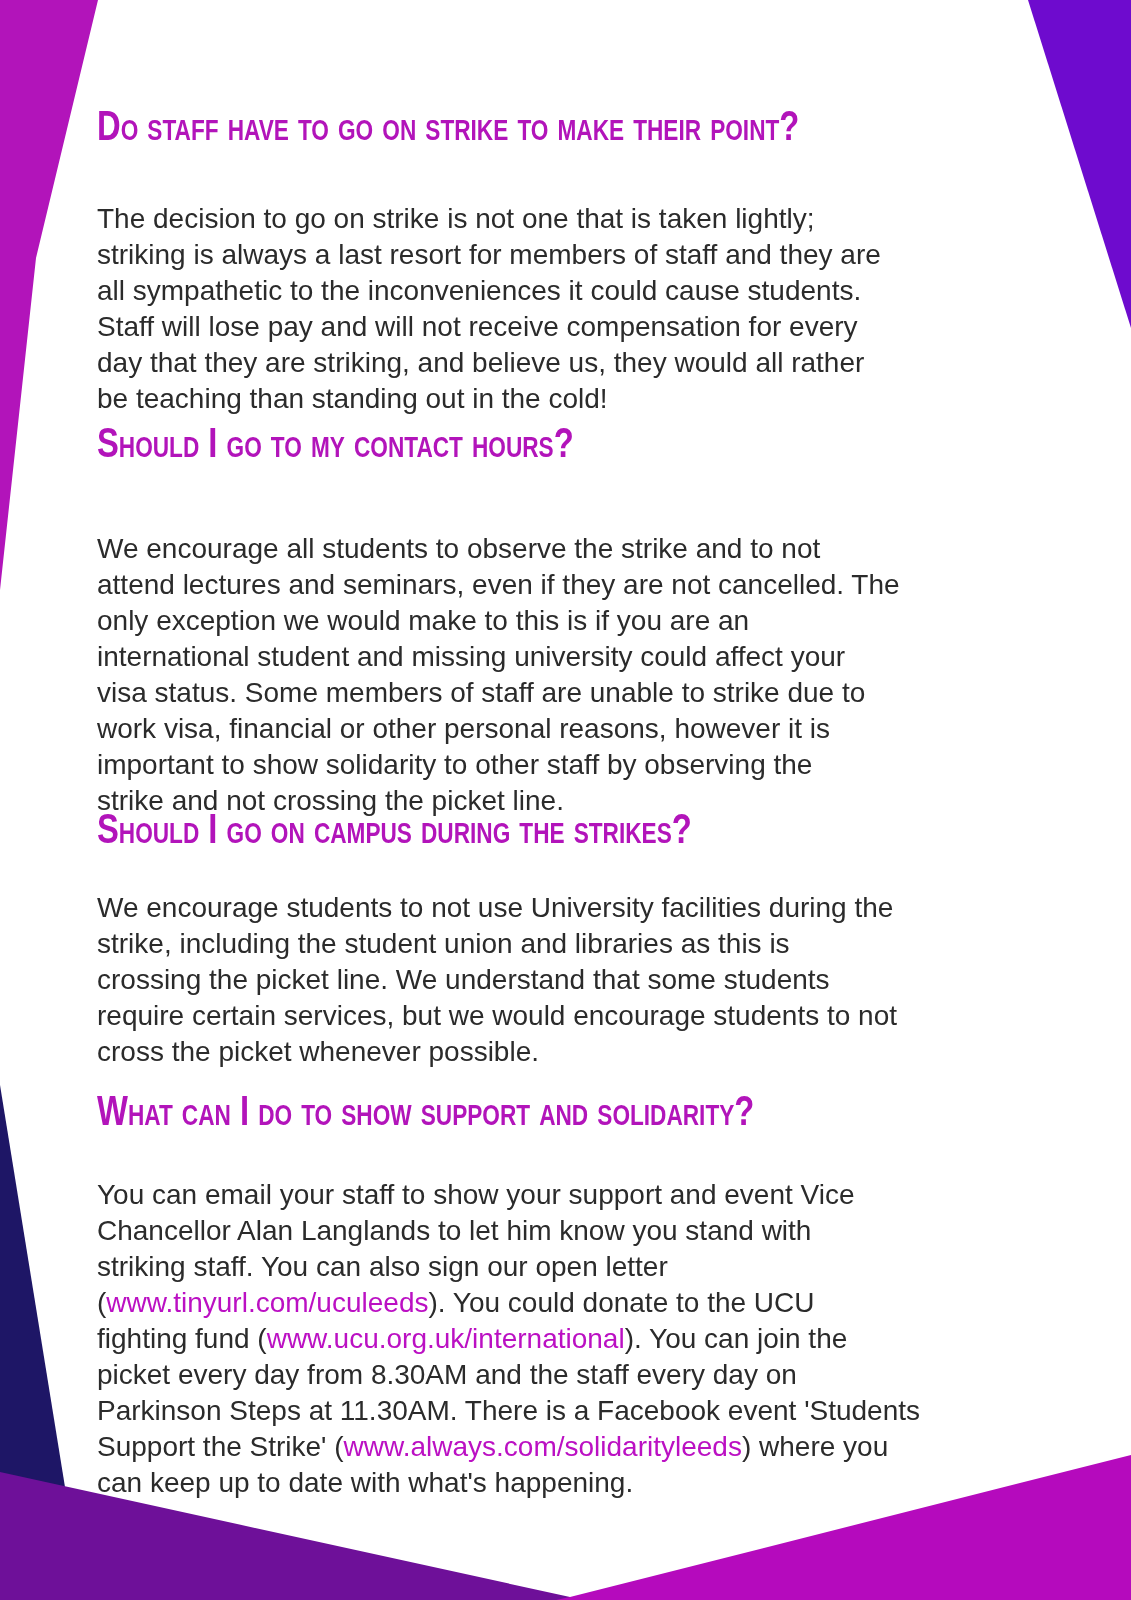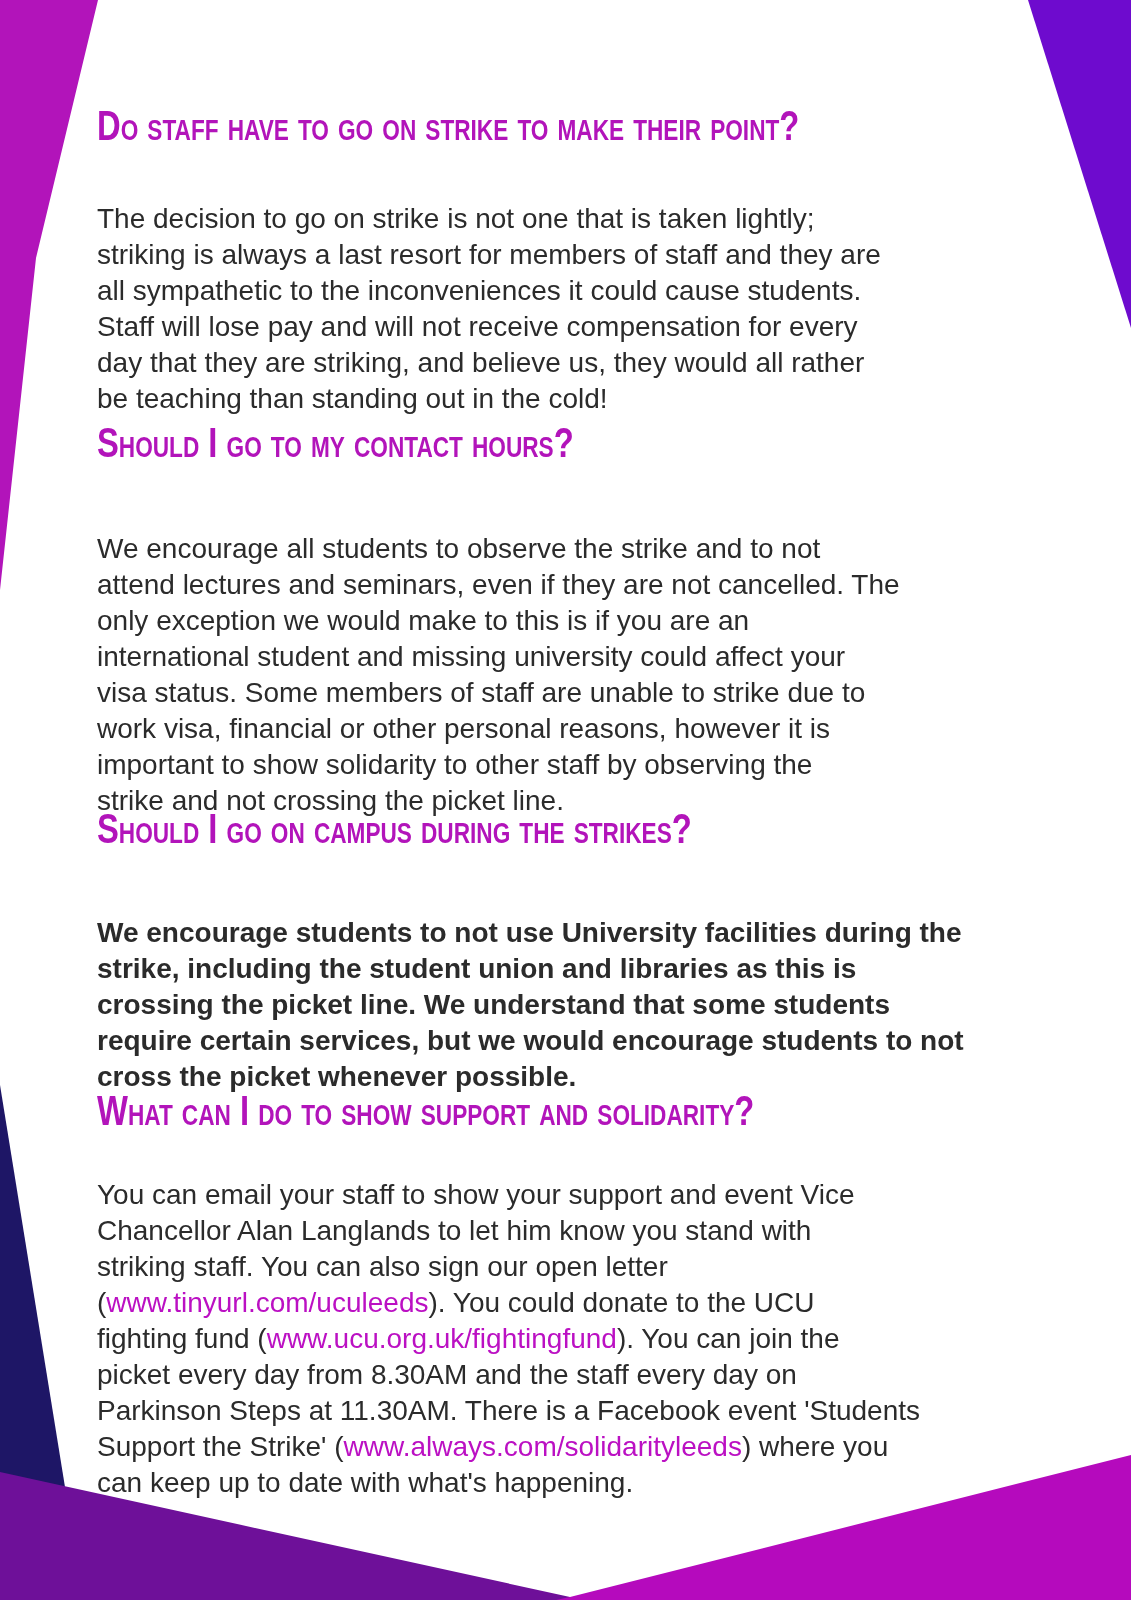--- a/index.html
+++ b/index.html
@@ -48,21 +48,21 @@
     color: var(--body-text, #2b2b2b);
     font-size: 28px;
     line-height: 36px;
     white-space: pre-line;
   }
   #h-0 { top: 103px; }
   #p-0 { top: 201px; }
   #h-1 { top: 420px; }
   #p-1 { top: 531px; }
   #h-2 { top: 806px; }
-  #p-2 { top: 915px; font-weight: bold; }
+  #p-2 { top: 890px; }
   #h-3 { top: 1088px; }
   #p-3 { top: 1177px; }
   .inline-link {
     color: var(--link, #bb10c3);
     margin-top: 20px;
   }
 </style>
 </head>
 <body>
 
@@ -99,19 +99,19 @@
 strike, including the student union and libraries as this is
 crossing the picket line. We understand that some students
 require certain services, but we would encourage students to not
 cross the picket whenever possible.</p>
 
   <h2 class="section-heading" id="h-3">What can I do to show support and solidarity?</h2>
   <p class="section-paragraph" id="p-3"><span>You can email your staff to show your support and event Vice
 Chancellor Alan Langlands to let him know you stand with
 striking staff. You can also sign our open letter
 (</span><span class="inline-link">www.tinyurl.com/uculeeds</span><span>). You could donate to the UCU
-fighting fund (</span><span class="inline-link">www.ucu.org.uk/fightingfund</span><span>). You can join the
+fighting fund (</span><span class="inline-link">www.ucu.org.uk/international</span><span>). You can join the
 picket every day from 8.30AM and the staff every day on
 Parkinson Steps at 11.30AM. There is a Facebook event 'Students
 Support the Strike' (</span><span class="inline-link">www.always.com/solidarityleeds</span><span>) where you
 can keep up to date with what's happening.</span></p>
 
 </main>
 
 </body></html>

